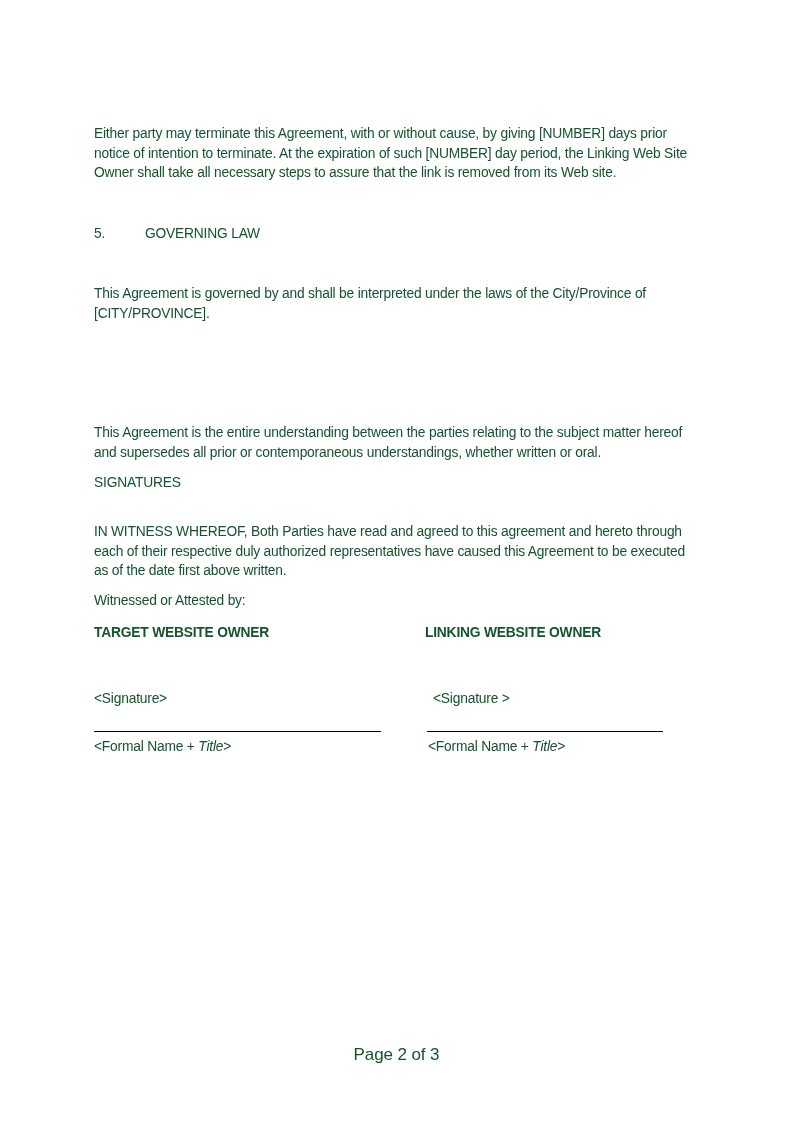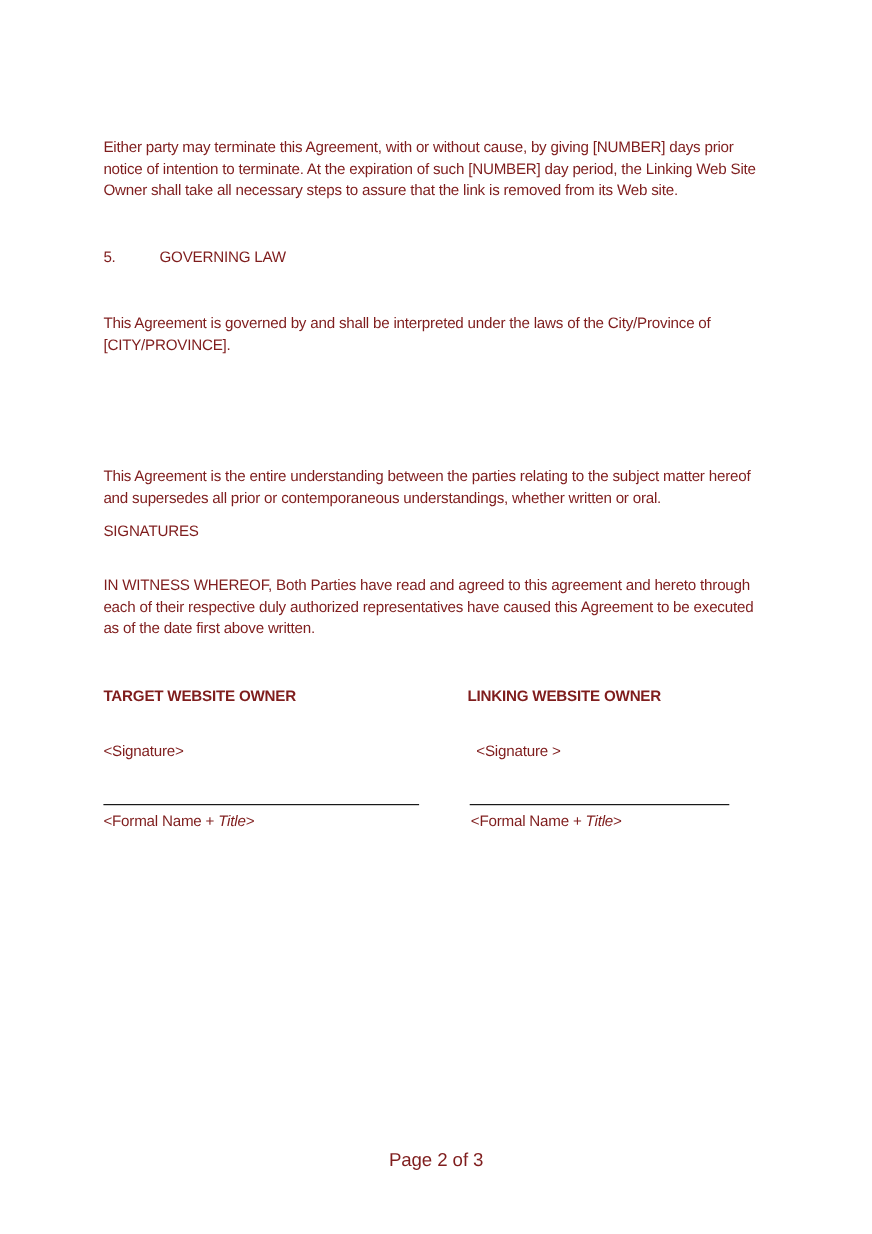--- a/index.html
+++ b/index.html
@@ -10,21 +10,21 @@
   .page {
     position: relative;
     width: 793px;
     height: 1122px;
     background: #ffffff;
     overflow: hidden;
     font-family: "Liberation Sans", sans-serif;
     font-size: 13.8px;
     line-height: 19.6px;
     letter-spacing: -0.2px;
-    color: #7f1d1d;
+    color: #14532d;
   }
   .block {
     position: absolute;
     left: 94px;
     width: 604px;
     margin: 0;
   }
   .para { }
   .heading {
     font-weight: normal;
@@ -42,21 +42,21 @@
   .sig-col-right { left: 425px; width: 250px; }
   .sig-party {
     position: absolute;
     top: 0;
     left: 0;
     font-weight: bold;
     white-space: nowrap;
   }
   .sig-placeholder {
     position: absolute;
-    top: 50px;
+    top: 66px;
     left: 0;
     white-space: nowrap;
   }
   .sig-col-right .sig-placeholder { left: 8px; }
   .sig-line {
     position: absolute;
     top: 108px;
     left: 0;
     height: 0;
     border-top: 1.5px solid #000000;
@@ -95,20 +95,21 @@
 
   <p class="block para" style="top:284px">This Agreement is governed by and shall be interpreted under the laws of the City/Province of [CITY/PROVINCE].</p>
 
 
   <p class="block para" style="top:423px">This Agreement is the entire understanding between the parties relating to the subject matter hereof and supersedes all prior or contemporaneous understandings, whether written or oral.</p>
 
   <div class="block heading" style="top:473px">SIGNATURES</div>
 
   <p class="block para" style="top:522px">IN WITNESS WHEREOF, Both Parties have read and agreed to this agreement  and hereto through each of their respective duly authorized representatives have caused this Agreement to be executed as of the date first above written.</p>
 
+  <p class="block para" style="top:591px">Witnessed or Attested by:</p>
 
   <div class="sig-col sig-col-left">
     <div class="sig-party">TARGET WEBSITE OWNER</div>
     <div class="sig-placeholder">&lt;Signature&gt;</div>
     <div class="sig-line"></div>
     <div class="sig-name"><span>&lt;Formal Name + </span><em>Title</em><span>&gt;</span></div>
   </div>
 
   <div class="sig-col sig-col-right">
     <div class="sig-party">LINKING WEBSITE OWNER</div>

